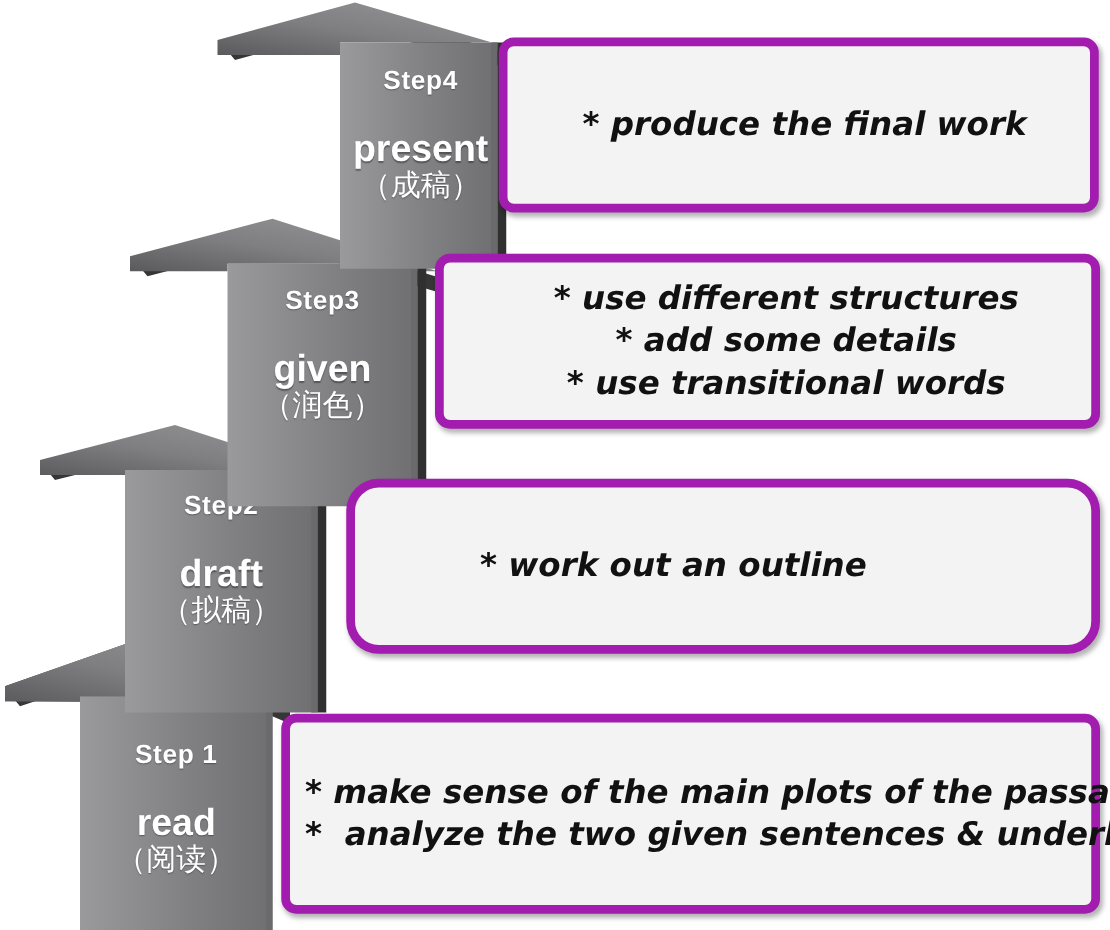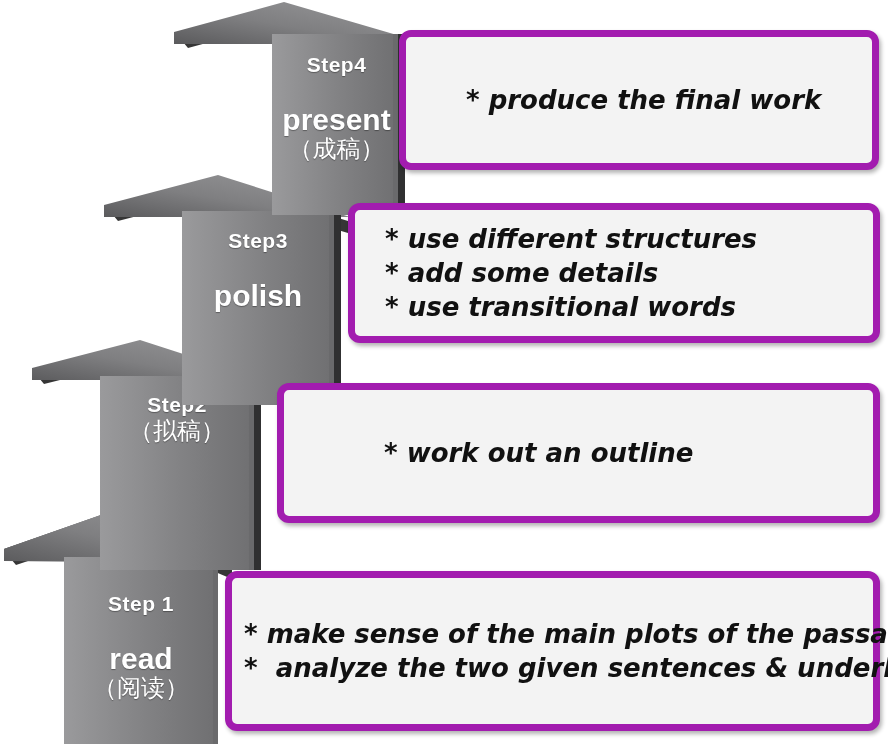--- a/index.html
+++ b/index.html
@@ -72,22 +72,22 @@
   .tline {
     font-family: "DejaVu Sans", sans-serif;
     font-style: italic;
     font-weight: bold;
     font-size: 26px;
     color: #111111;
     white-space: pre;
     line-height: 1.32;
   }
   .tbox-pad-a { padding-left: 60px; }
-  .tbox-pad-b { padding-left: 30px; }
-  .tbox-pad-c { padding-left: 100px; }
+  .tbox-pad-b { padding-left: 30px; text-align: center; }
+  .tbox-pad-c { padding-left: 100px; border-radius: 26px; }
   .tbox-pad-d { padding-left: 12px; }
 </style>
 </head>
 <body>
 
 <div id="canvas">
 
   <div class="arrow" style="left:0px; top:505px; width:240px; height:239px;">
     <svg width="240" height="239" viewBox="0 0 240 239">
       <defs>
@@ -136,20 +136,21 @@
         </linearGradient>
       </defs>
       <polygon points="6,32 112,6 240,46 240,58 112,20 16,44" fill="#2b2b2b" opacity="0.95"></polygon>
       <polygon points="4,28 112,0 242,42 226,42 226,36 72,36 72,40 4,40" fill="url(#g2head)"></polygon>
       <rect x="72" y="36" width="154" height="194" fill="url(#g2body)"></rect>
       <rect x="221" y="36" width="5" height="194" fill="#6a6a6c"></rect>
       <rect x="226" y="36" width="7" height="194" fill="#303031"></rect>
     </svg>
     <div class="arrow-label" style="left:72px; top:54px; width:154px;">
       <div class="lbl-step">Step2</div>
+      <div class="lbl-word">draft</div>
       <div class="lbl-cn">（拟稿）</div>
     </div>
   </div>
 
   <div class="arrow" style="left:100px; top:175px; width:256px; height:230px;">
     <svg width="256" height="230" viewBox="0 0 256 230">
       <defs>
         <linearGradient id="g3head" x1="0" y1="1" x2="1" y2="0">
           <stop offset="0%" stop-color="#5a5a5c"></stop>
           <stop offset="45%" stop-color="#7f7f81"></stop>
@@ -162,21 +163,22 @@
         </linearGradient>
       </defs>
       <polygon points="8,34 118,6 248,46 248,58 118,20 18,46" fill="#2b2b2b" opacity="0.95"></polygon>
       <polygon points="4,30 118,0 250,42 234,42 234,36 82,36 82,42 4,42" fill="url(#g3head)"></polygon>
       <rect x="82" y="36" width="152" height="194" fill="url(#g3body)"></rect>
       <rect x="229" y="36" width="5" height="194" fill="#6a6a6c"></rect>
       <rect x="234" y="36" width="7" height="194" fill="#303031"></rect>
     </svg>
     <div class="arrow-label" style="left:82px; top:55px; width:152px;">
       <div class="lbl-step">Step3</div>
-      <div class="lbl-word">polish</div>
+      <div class="lbl-word">given</div>
+      <div class="lbl-cn">（润色）</div>
     </div>
   </div>
 
   <div class="arrow" style="left:168px; top:0px; width:250px; height:215px;">
     <svg width="250" height="215" viewBox="0 0 250 215">
       <defs>
         <linearGradient id="g4head" x1="0" y1="1" x2="1" y2="0">
           <stop offset="0%" stop-color="#5a5a5c"></stop>
           <stop offset="45%" stop-color="#7f7f81"></stop>
           <stop offset="100%" stop-color="#98989a"></stop>

